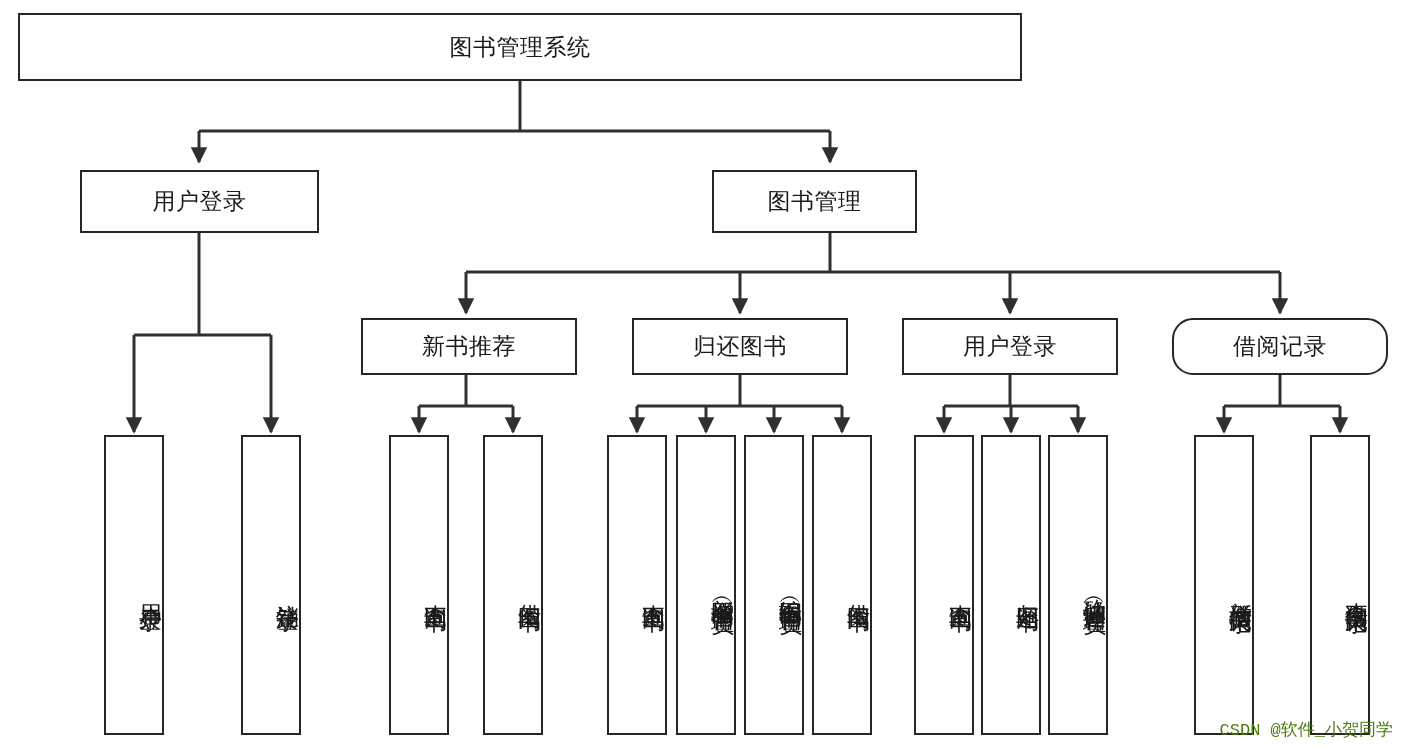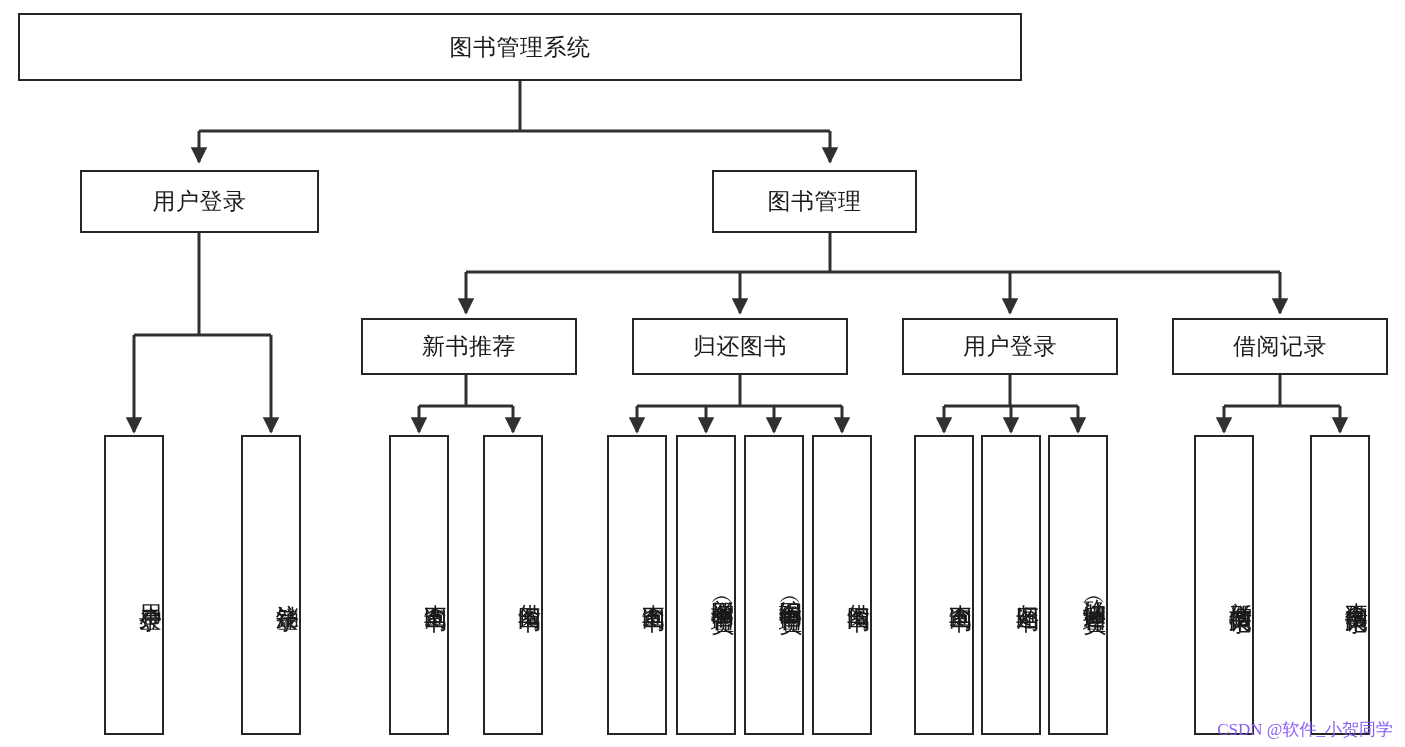--- a/index.html
+++ b/index.html
@@ -49,22 +49,22 @@
   .node.vert .vtext {
     writing-mode: vertical-rl;
     text-orientation: upright;
     white-space: nowrap;
   }
   .watermark {
     position: absolute;
     right: 12px;
     bottom: 6px;
     font-size: 17px;
-    color: #8b5cf6;
-    font-family: Liberation Serif, serif;
+    color: #4d7c0f;
+    font-family: Liberation Mono, monospace;
     white-space: nowrap;
     text-align: center;
   }
 </style>
 </head>
 <body>
 
 <div id="canvas">
 
   <svg class="connectors" viewBox="0 0 1405 747">
@@ -130,21 +130,21 @@
 
   <div class="node horiz" style="left:361px; top:318px; width:216px; height:57px;">
     <span>新书推荐</span>
   </div>
   <div class="node horiz" style="left:632px; top:318px; width:216px; height:57px;">
     <span>归还图书</span>
   </div>
   <div class="node horiz" style="left:902px; top:318px; width:216px; height:57px;">
     <span>用户登录</span>
   </div>
-  <div class="node horiz" style="left:1172px; top:318px; width:216px; height:57px;">
+  <div class="node horiz" style="left:1172px; top:318px; width:216px; height:57px;border-radius:21px;">
     <span>借阅记录</span>
   </div>
 
   <div class="node vert" style="left:104px; top:435px; width:60px; height:300px;">
     <span class="vtext">用户登录</span>
   </div>
   <div class="node vert" style="left:241px; top:435px; width:60px; height:300px;">
     <span class="vtext">注销登录</span>
   </div>
 

